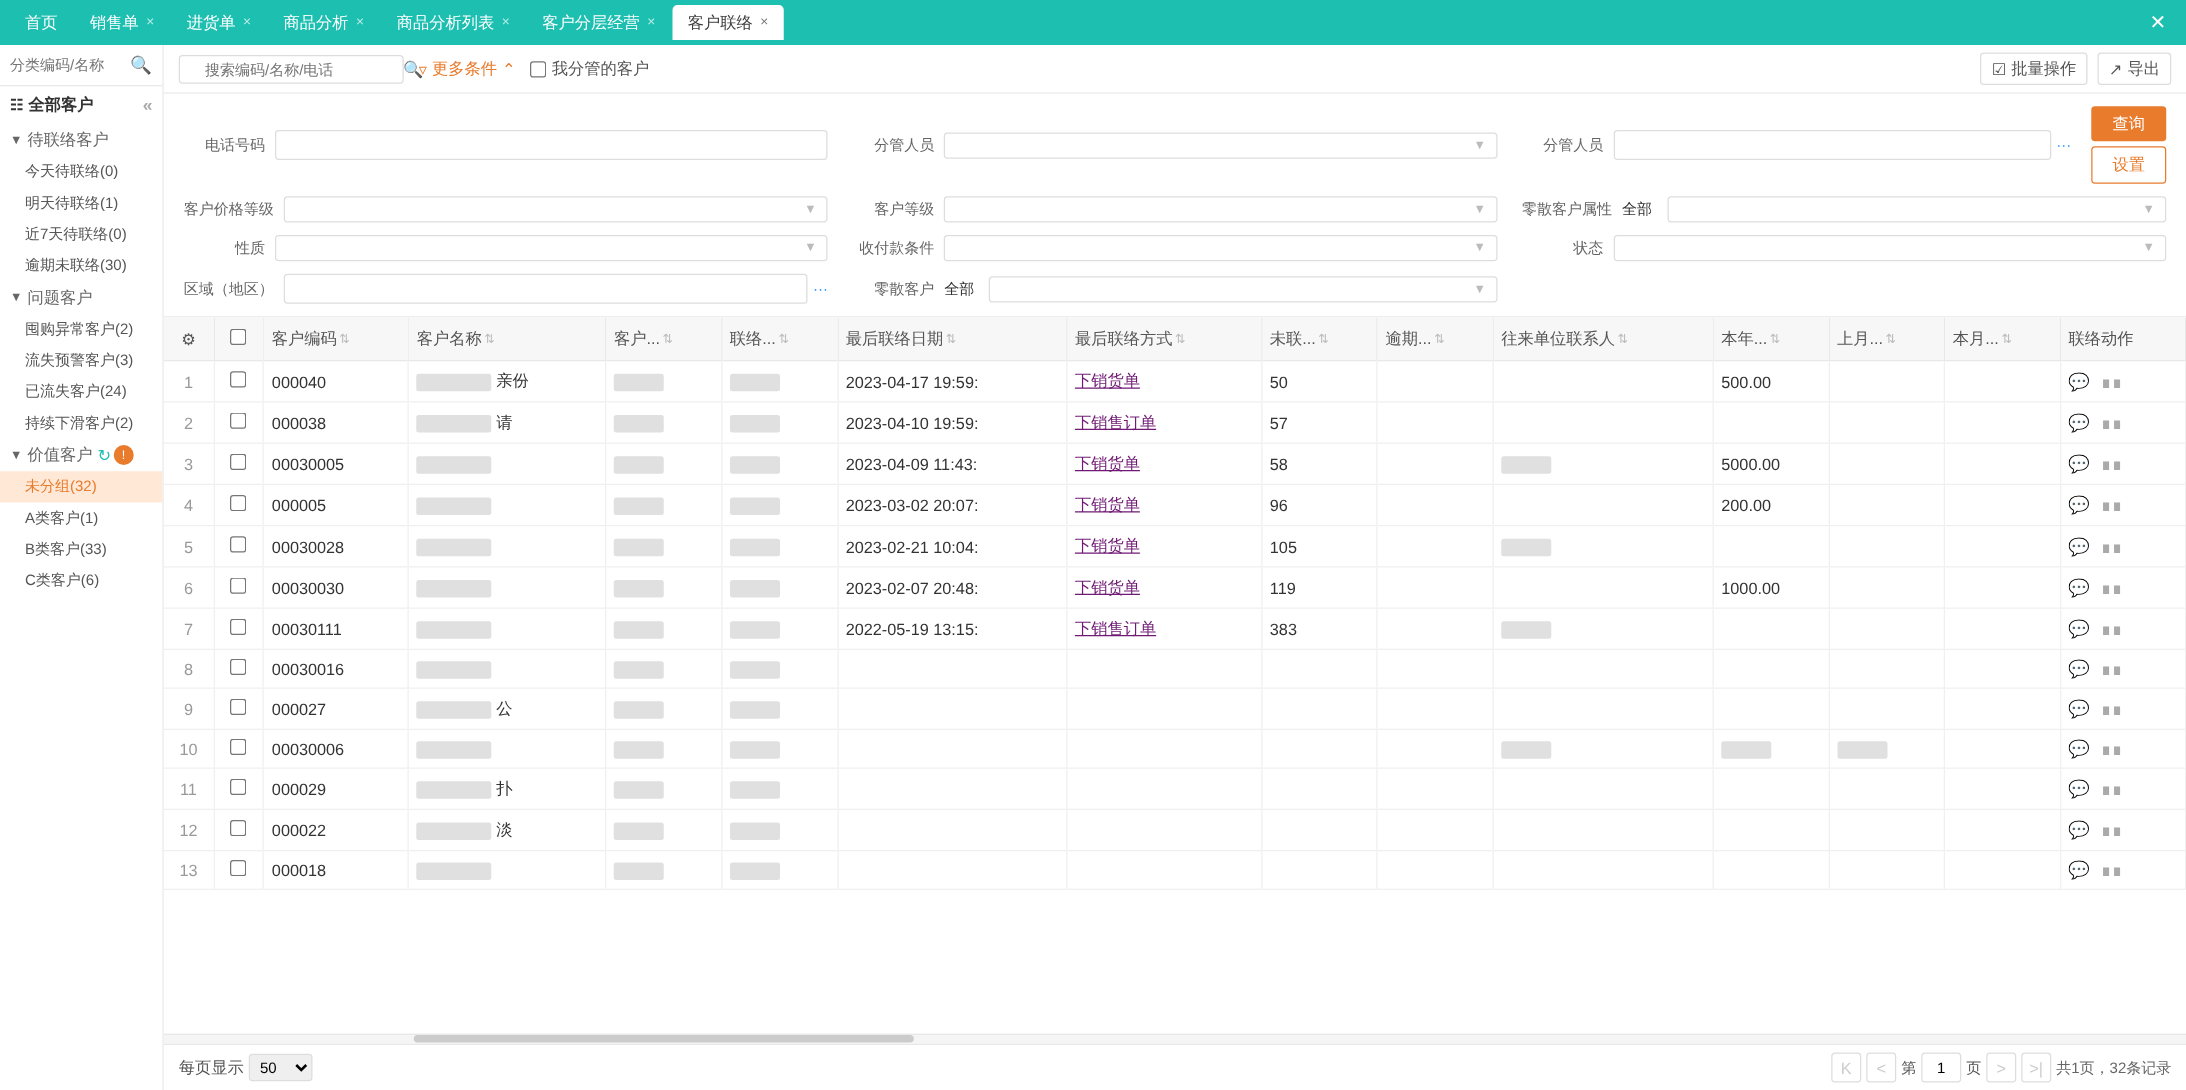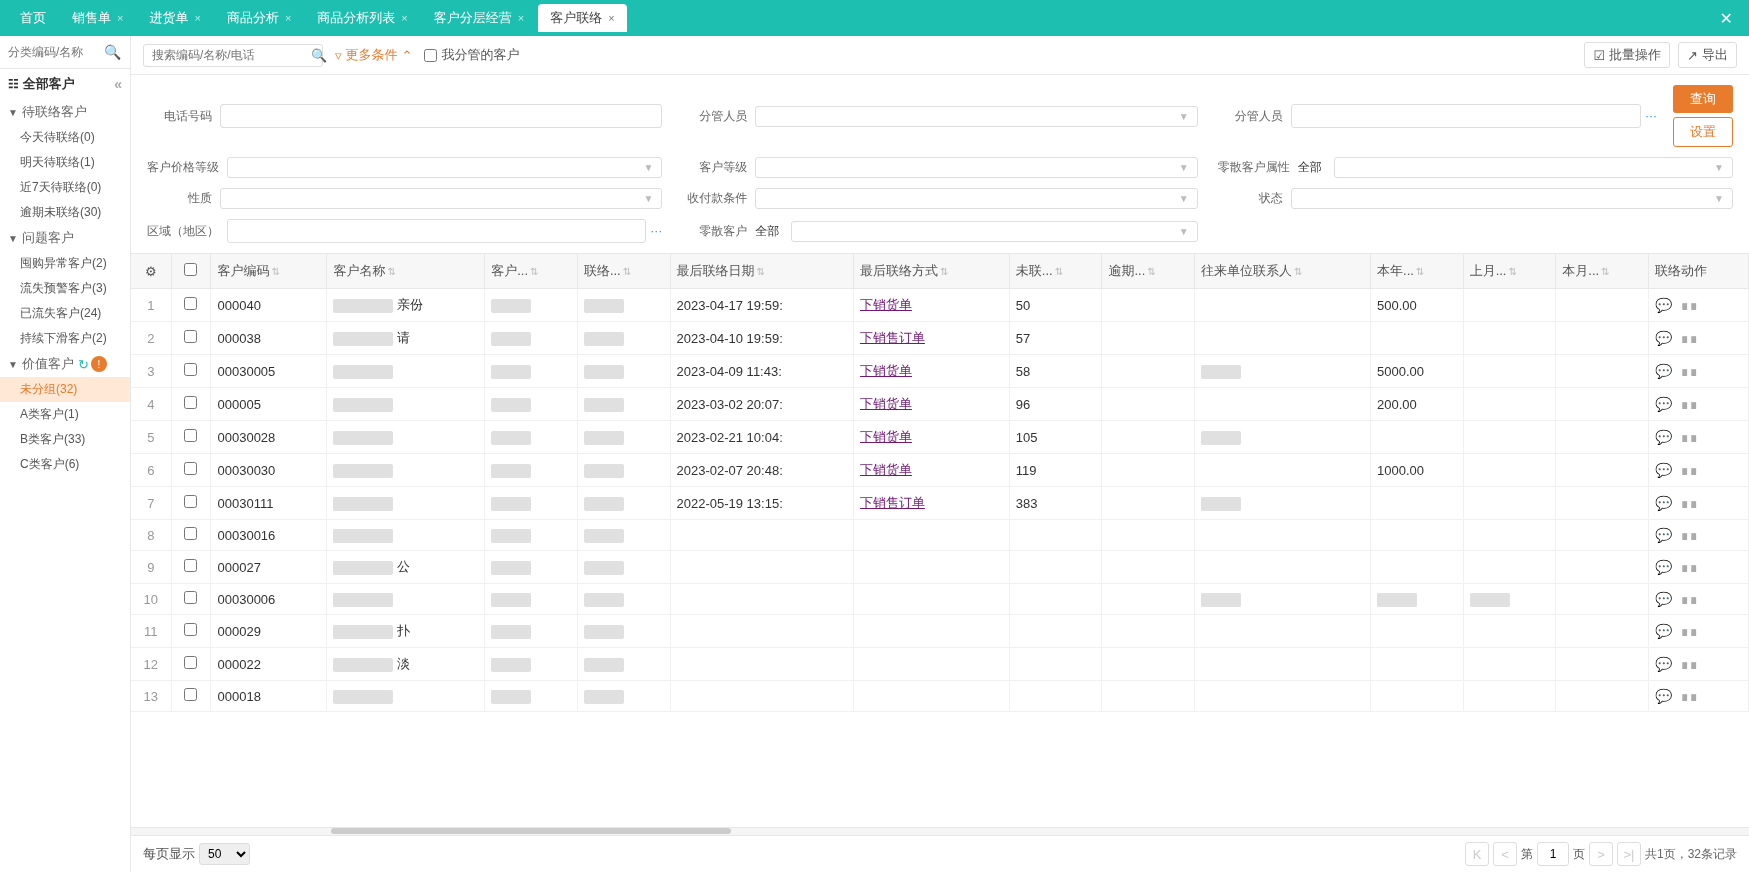--- a/index.html
+++ b/index.html
@@ -143,24 +143,24 @@
     .filter-bar {
       display: flex;
       align-items: center;
       padding: 6px 12px;
       background: #fff;
       border-bottom: 1px solid #e8e8e8;
       gap: 12px;
     }
     .filter-search-box {
       display: flex;
-      align-items: center;
+      align-items: flex-end;
       border: 1px solid #ddd;
       border-radius: 3px;
-      padding: 3px 8px;
+      padding: 3px 20px;
       gap: 4px;
       width: 180px;
     }
     .filter-search-box input {
       border: none;
       outline: none;
       font-size: 12px;
       color: #999;
       flex: 1;
     }

